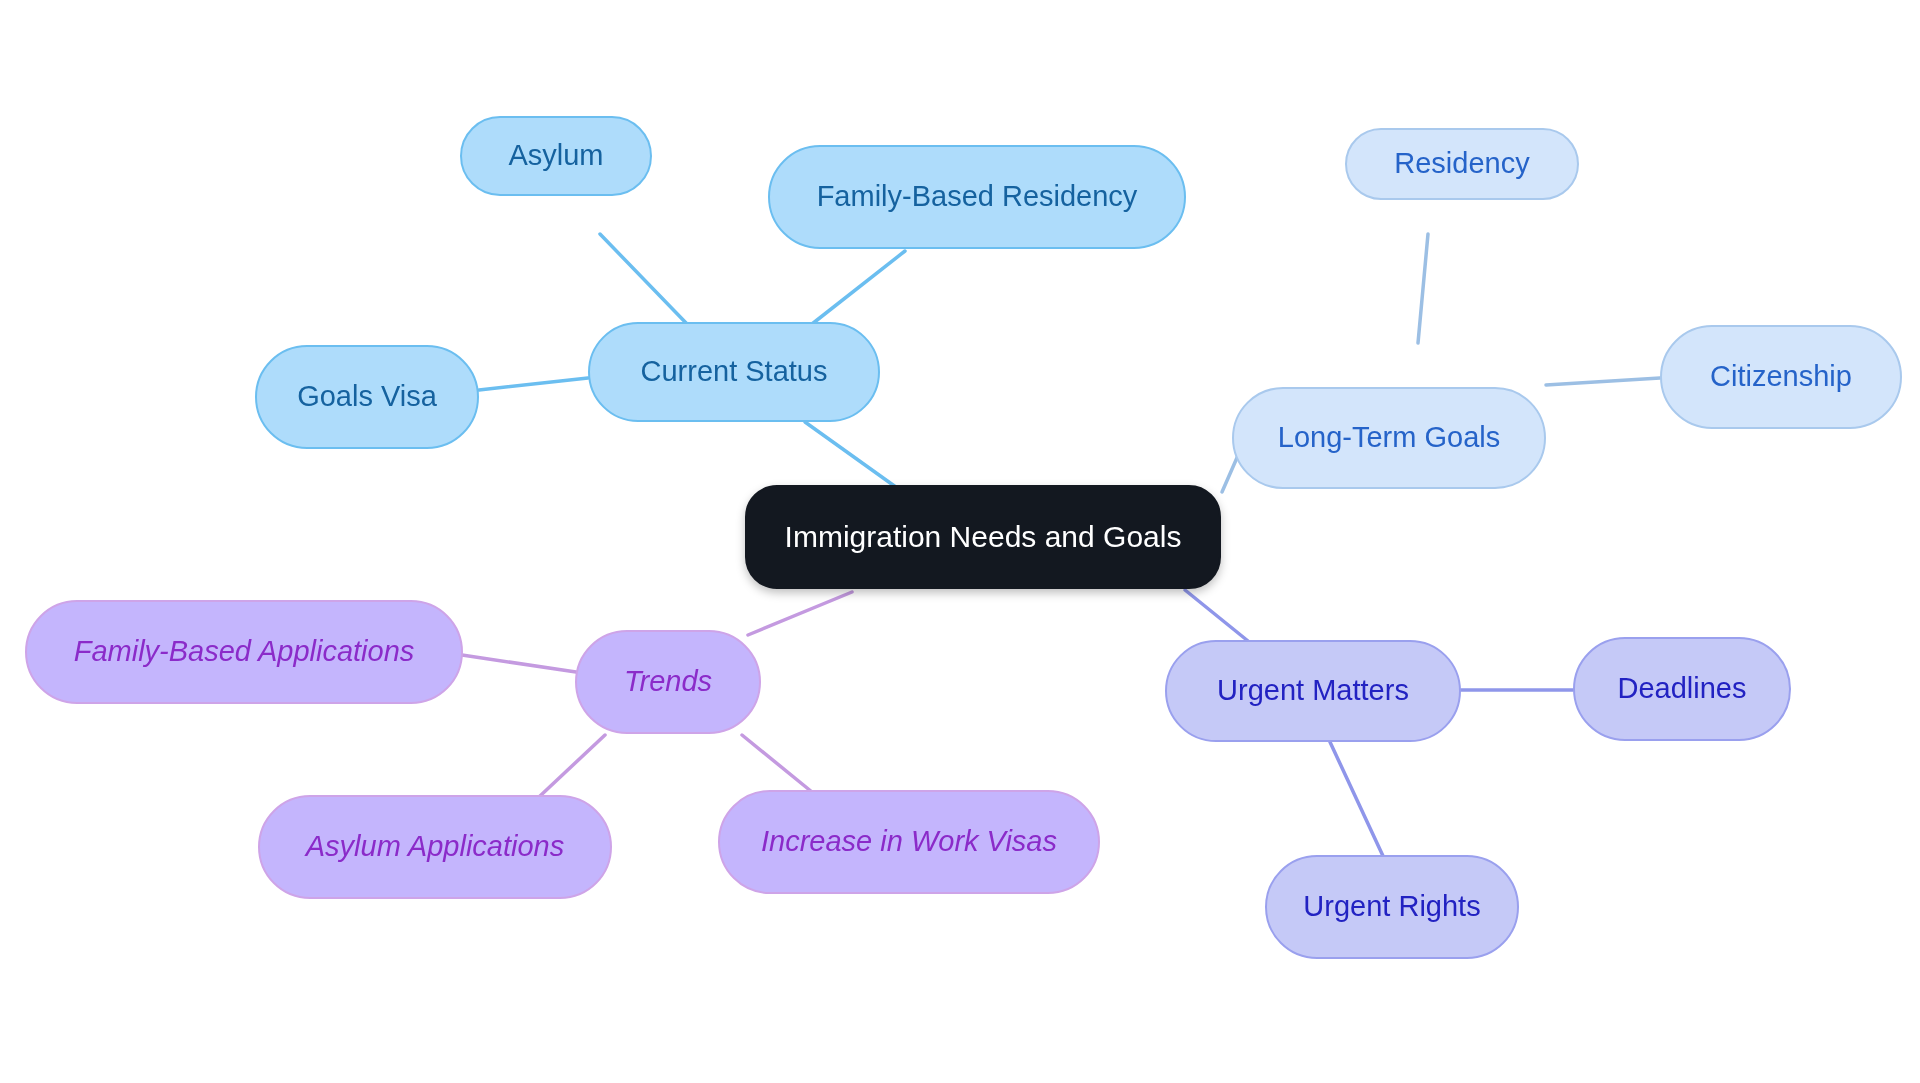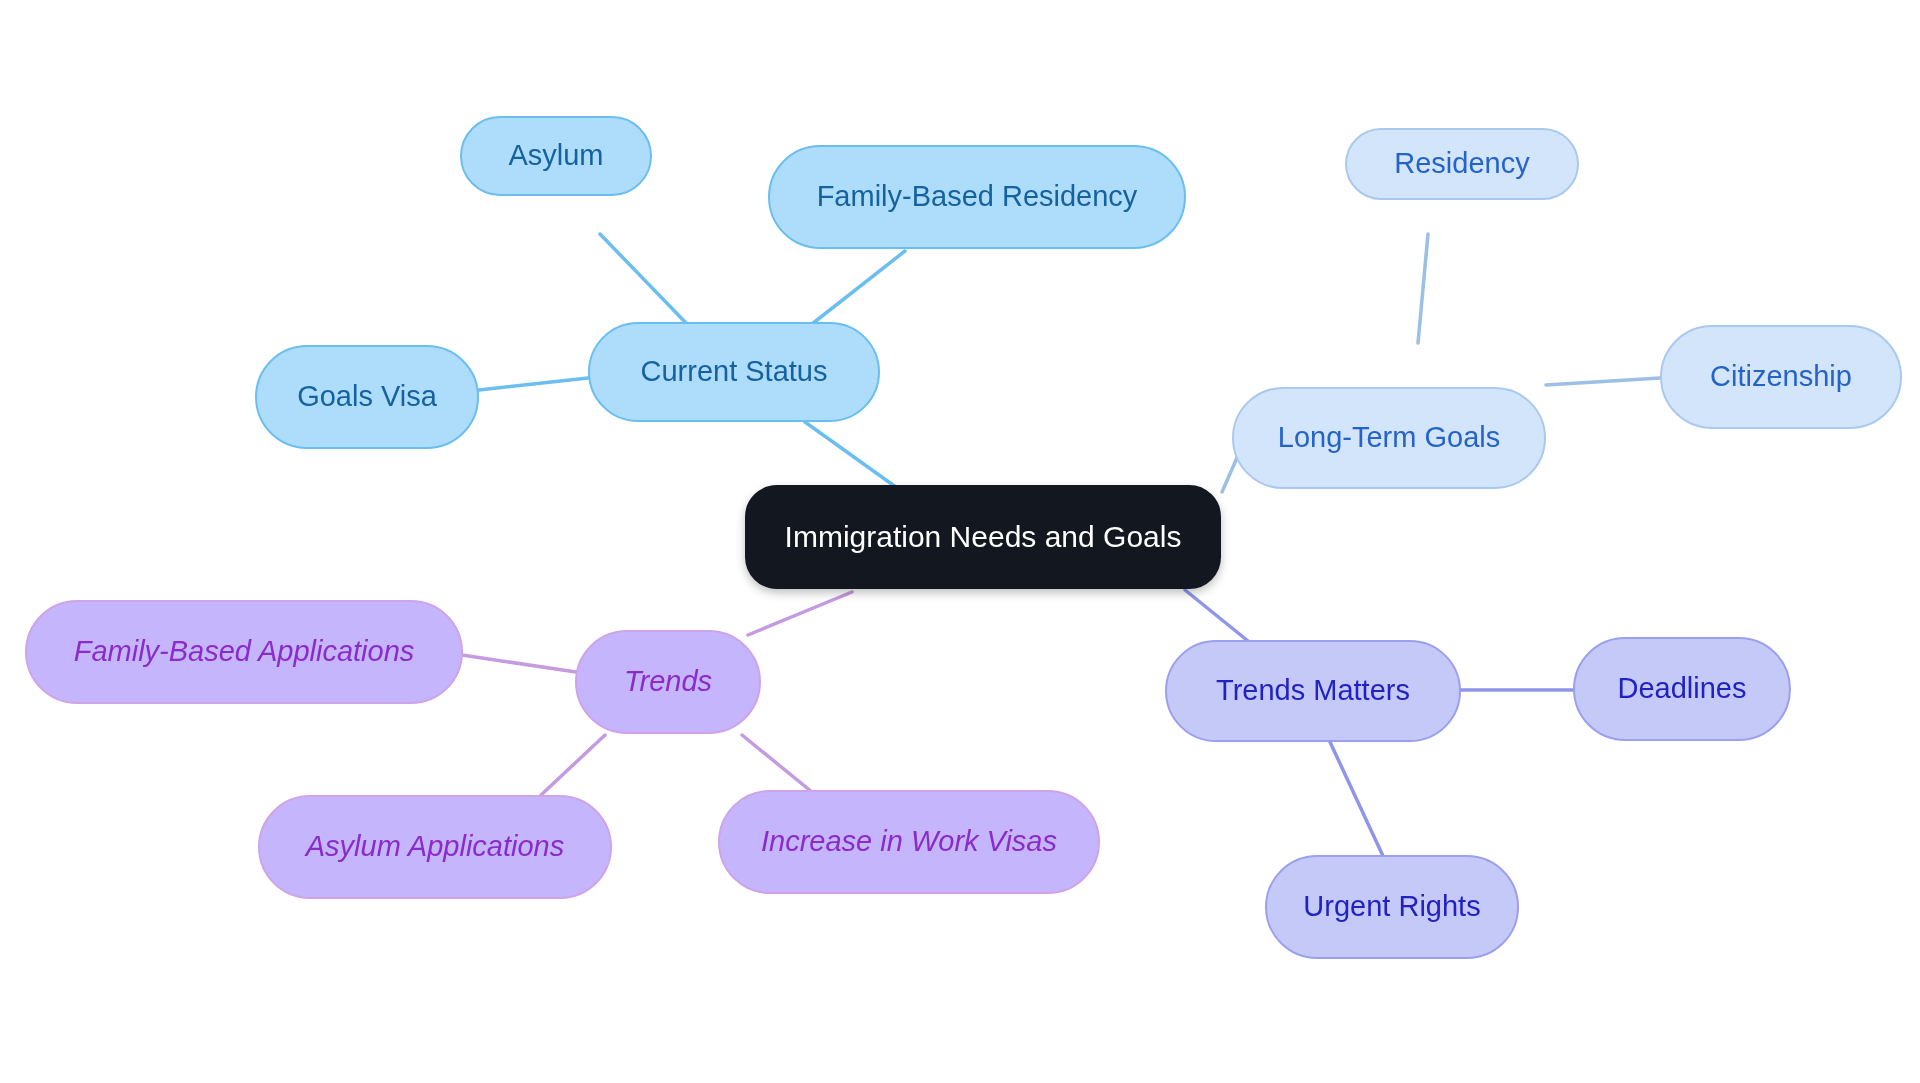--- a/index.html
+++ b/index.html
@@ -127,19 +127,19 @@
       <div class="node node-purple" style="left: 575px; top: 630px; width: 186px; height: 104px;">
         <span>Trends</span>
       </div>
       <div class="node node-indigo" style="left: 1573px; top: 637px; width: 218px; height: 104px;">
         <span>Deadlines</span>
       </div>
       <div class="node node-indigo" style="left: 1265px; top: 855px; width: 254px; height: 104px;">
         <span>Urgent Rights</span>
       </div>
       <div class="node node-indigo" style="left: 1165px; top: 640px; width: 296px; height: 102px;">
-        <span>Trends Matters</span>
+        <span>Urgent Matters</span>
       </div>
       <div class="node node-root" style="left: 745px; top: 485px; width: 476px; height: 104px;">
         <span>Immigration Needs and Goals</span>
       </div>
     </div>
 </div>
 
 </body></html>

